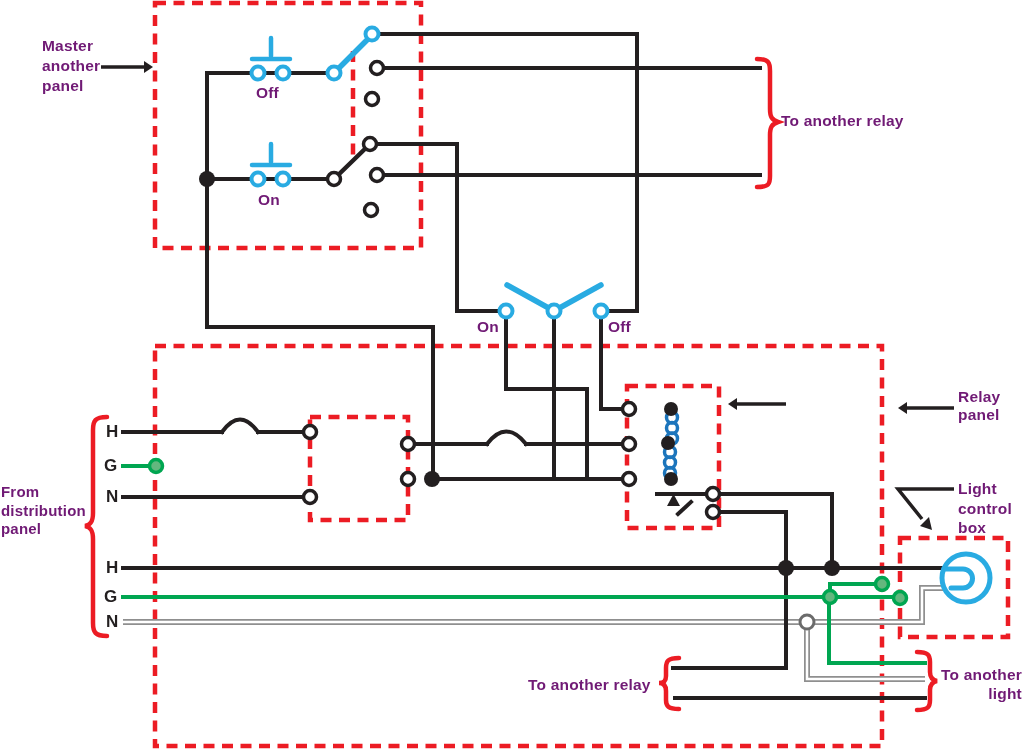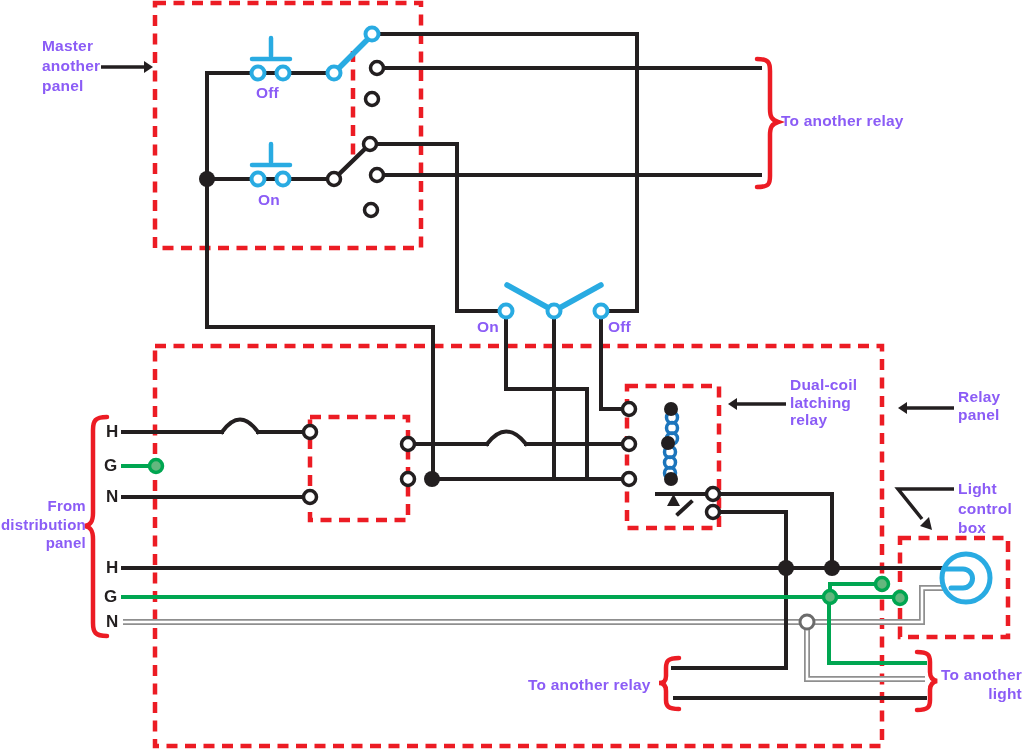--- a/index.html
+++ b/index.html
@@ -1,19 +1,19 @@
 <!DOCTYPE html>
 <html><head>
 <meta charset="utf-8">
 <style>
   html,body{margin:0;padding:0;background:#ffffff;}
   .stage{position:relative;width:1024px;height:751px;background:#ffffff;overflow:hidden;
          font-family:"Liberation Sans",sans-serif;}
   .stage svg{position:absolute;left:0;top:0;}
-  .lbl{position:absolute;color:#8b5cf6;font-weight:700;font-size:15.5px;line-height:19px;letter-spacing:.2px;white-space:nowrap;}
+  .lbl{position:absolute;color:#701a75;font-weight:700;font-size:15.5px;line-height:19px;letter-spacing:.2px;white-space:nowrap;}
   .lbl span{display:block;}
   .pin{position:absolute;color:#231F20;font-weight:700;font-size:17px;line-height:18px;}
   .lv{line-height:22.5px;}
   .tt{line-height:17.5px;}
   .lo{line-height:19.5px;}
   .fd{line-height:18.5px;font-size:15px;}
   .ml{line-height:20px;}
   .tal{line-height:18.5px;}
 </style>
 </head>
@@ -183,39 +183,34 @@
     <span>To another relay</span>
   </div>
 
   <div class="lbl" style="left:477px;top:317px;">
     <span>On</span>
   </div>
   <div class="lbl" style="left:608px;top:317px;">
     <span>Off</span>
   </div>
 
-  <div class="lbl fd" style="left:1px;top:497px;text-align:right;">
+  <div class="lbl fd" style="left:1px;top:483px;">
     <span>From</span>
     <span>distribution</span>
     <span>panel</span>
   </div>
 
   <div class="pin" style="left:106px;top:423px;">H</div>
   <div class="pin" style="left:104px;top:457px;">G</div>
   <div class="pin" style="left:106px;top:488px;">N</div>
   <div class="pin" style="left:106px;top:559px;">H</div>
   <div class="pin" style="left:104px;top:588px;">G</div>
   <div class="pin" style="left:106px;top:613px;">N</div>
 
 
-  <div class="lbl tt" style="left:790px;top:376px;">
-    <span>Dual-coil</span>
-    <span>latching</span>
-    <span>relay</span>
-  </div>
 
   <div class="lbl tt" style="left:958px;top:388px;">
     <span>Relay</span>
     <span>panel</span>
   </div>
 
   <div class="lbl lo" style="left:958px;top:479px;">
     <span>Light</span>
     <span>control</span>
     <span>box</span>

